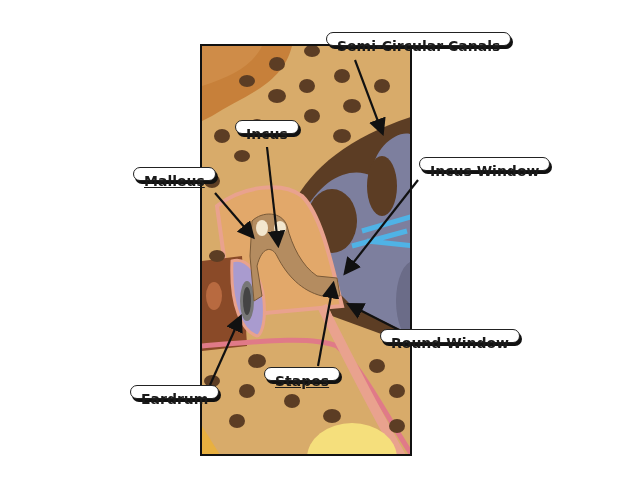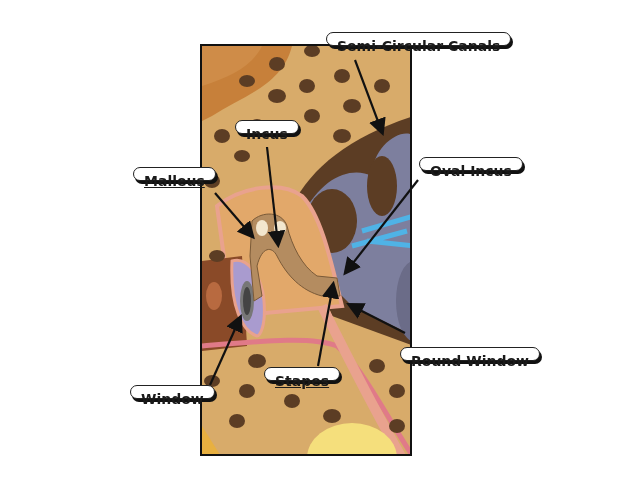--- a/index.html
+++ b/index.html
@@ -91,16 +91,16 @@
     <line x1="418" y1="180" x2="346" y2="272"></line>
     <line x1="405" y1="333" x2="350" y2="305"></line>
     <line x1="318" y1="366" x2="333" y2="285"></line>
     <line x1="210" y1="385" x2="240" y2="318"></line>
   </g>
 </svg>
 
 <div class="label" style="left:326px; top:32px;">Semi-Circular Canals</div>
 <div class="label" style="left:235px; top:120px;border-radius:8px;">Incus</div>
 <div class="label" style="left:133px; top:167px;text-decoration:underline;">Malleus</div>
-<div class="label" style="left:419px; top:157px;">Oval Incus</div>
-<div class="label" style="left:400px; top:329px;margin-top:18px;">Round Window</div>
+<div class="label" style="left:419px; top:157px;">Incus Window</div>
+<div class="label" style="left:380px; top:329px;">Round Window</div>
 <div class="label" style="left:264px; top:367px;text-decoration:underline;">Stapes</div>
-<div class="label" style="left:130px; top:385px;">Window</div>
+<div class="label" style="left:130px; top:385px;">Eardrum</div>
 
 </body></html>

